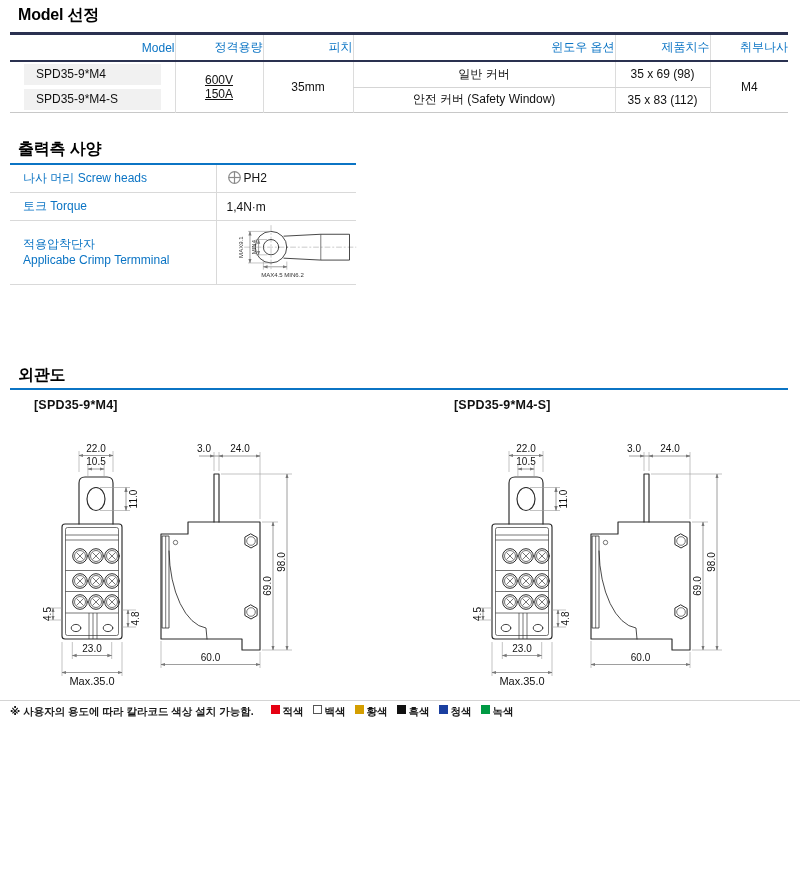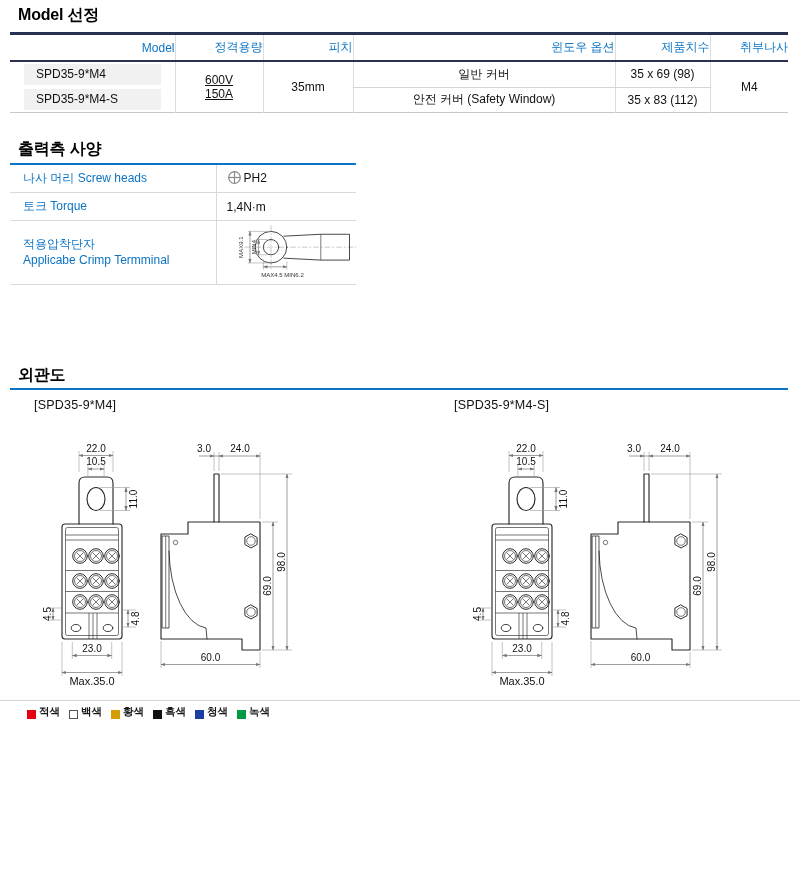--- a/index.html
+++ b/index.html
@@ -34,40 +34,40 @@
   #t2 td.lbl{color:#0b74c4;padding-left:13px;border-right:1px solid #d9d9d9;line-height:1.3;}
   #t2 td.val{padding-left:10px;color:#111;}
   #t2 tr.crimp-row td{height:62px;}
   .ph2-wrap{display:inline-flex;align-items:flex-end;gap:2px;}
 
   
   .rule-blue{position:absolute;left:10px;top:388px;width:778px;height:2px;background:#0b74c4;}
   .rule-gray{position:absolute;left:0;top:700px;width:800px;height:1px;background:#d4d4d4;}
 
   
-  .drawing-label{position:absolute;top:398px;font-size:12.5px;color:#111;letter-spacing:0.2px;}
+  .drawing-label{position:absolute;top:398px;font-size:12.5px;color:#111;letter-spacing:0.2px;font-weight:bold;}
   #dlabel-0{left:34px;}
   #dlabel-1{left:454px;}
   .drawing{position:absolute;top:424px;}
   #drawing-0{left:40px;}
   #drawing-1{left:470px;}
   .part{stroke:#2b2b2b;stroke-width:1.15;fill:none;stroke-linejoin:round;stroke-linecap:round;}
   .thin{stroke:#2b2b2b;stroke-width:0.65;fill:none;}
   .dim{stroke:#7d7d7d;stroke-width:0.75;fill:none;}
   .ext{stroke:#9a9a9a;stroke-width:0.6;fill:none;}
   .cl{stroke:#9a9a9a;stroke-width:0.55;fill:none;stroke-dasharray:6 2 2 2;}
   .dimtxt{font-size:10px;fill:#111;font-family:"Liberation Sans","DejaVu Sans",sans-serif;}
   .dimtxt-lg{font-size:11px;}
   .dimtxt-sm{font-size:6.3px;fill:#333;font-family:"Liberation Sans","DejaVu Sans",sans-serif;}
 
   
   #footnote{position:absolute;left:10px;top:705px;display:flex;align-items:center;
             font-size:10.5px;font-weight:bold;color:#1a1a1a;white-space:nowrap;}
   #legend{display:inline-flex;align-items:center;margin-left:8px;}
-  .legend-item{display:inline-flex;align-items:flex-end;gap:3px;margin-left:9px;}
+  .legend-item{display:inline-flex;align-items:flex-start;gap:3px;margin-left:9px;}
   .swatch{width:9px;height:9px;border:1px solid #555;display:inline-block;box-sizing:border-box;}
 </style>
 </head>
 <body>
 
 <svg width="0" height="0" style="position:absolute" aria-hidden="true">
   <defs>
     <marker id="arr" viewBox="0 0 10 10" refX="9" refY="5" markerWidth="6.5" markerHeight="6.5" orient="auto-start-reverse">
       <path d="M0,1.6 L10,5 L0,8.4 z" fill="#777"></path>
     </marker>
@@ -355,20 +355,21 @@
   <line x1="247" y1="50" x2="247" y2="226" class="dim" marker-start="url(#arr)" marker-end="url(#arr)"></line>
   <text x="244.5" y="138" class="dimtxt" text-anchor="middle" transform="rotate(-90 244.5 138)">98.0</text>
   <line x1="121" y1="217" x2="121" y2="244" class="ext"></line>
   <line x1="220" y1="228" x2="220" y2="244" class="ext"></line>
   <line x1="121" y1="240.5" x2="220" y2="240.5" class="dim" marker-start="url(#arr)" marker-end="url(#arr)"></line>
   <text x="170.5" y="237" class="dimtxt" text-anchor="middle">60.0</text>
 </svg>
 
 <div class="rule-gray"></div>
 <div id="footnote">
+  <span>※ 사용자의 용도에 따라 칼라코드 색상 설치 가능함.</span>
   <span id="legend">
       <span class="legend-item">
         <span class="swatch" style="background: rgb(230, 0, 18); border-color: rgb(230, 0, 18);"></span>
         <span>적색</span>
       </span>
       <span class="legend-item">
         <span class="swatch" style="background: rgb(255, 255, 255); border-color: rgb(85, 85, 85);"></span>
         <span>백색</span>
       </span>
       <span class="legend-item">

